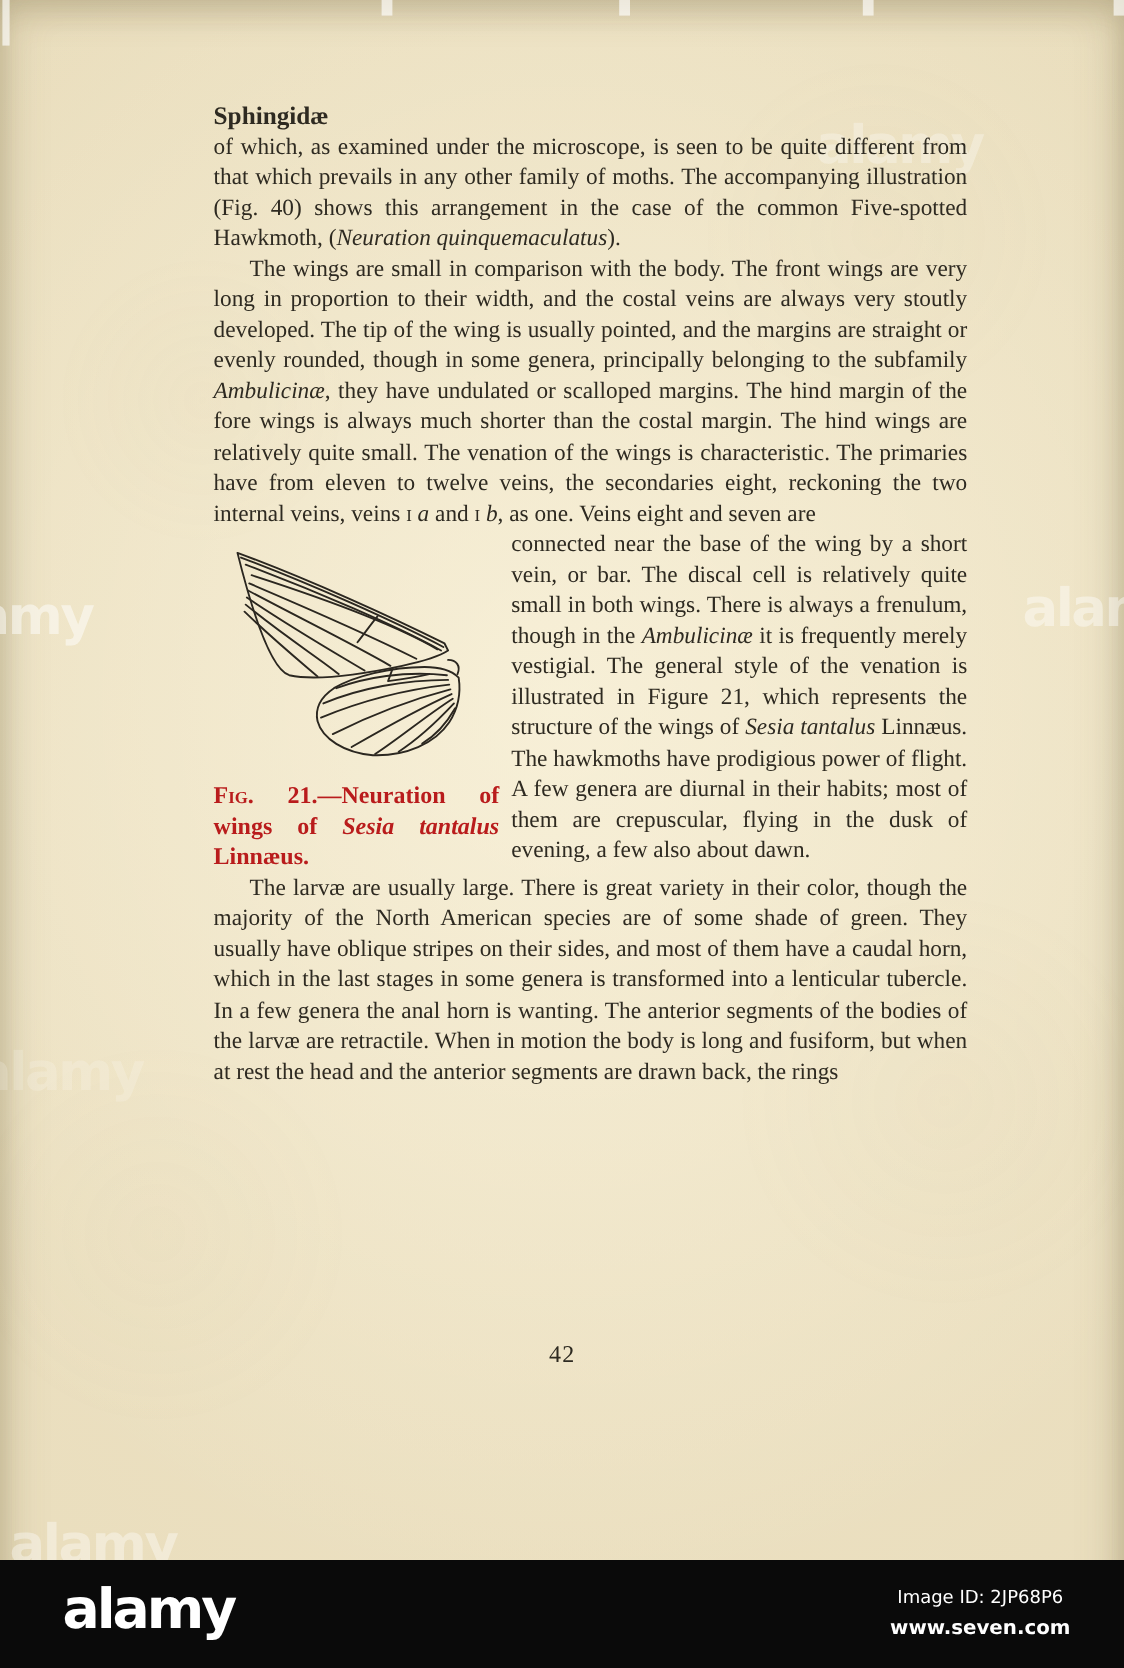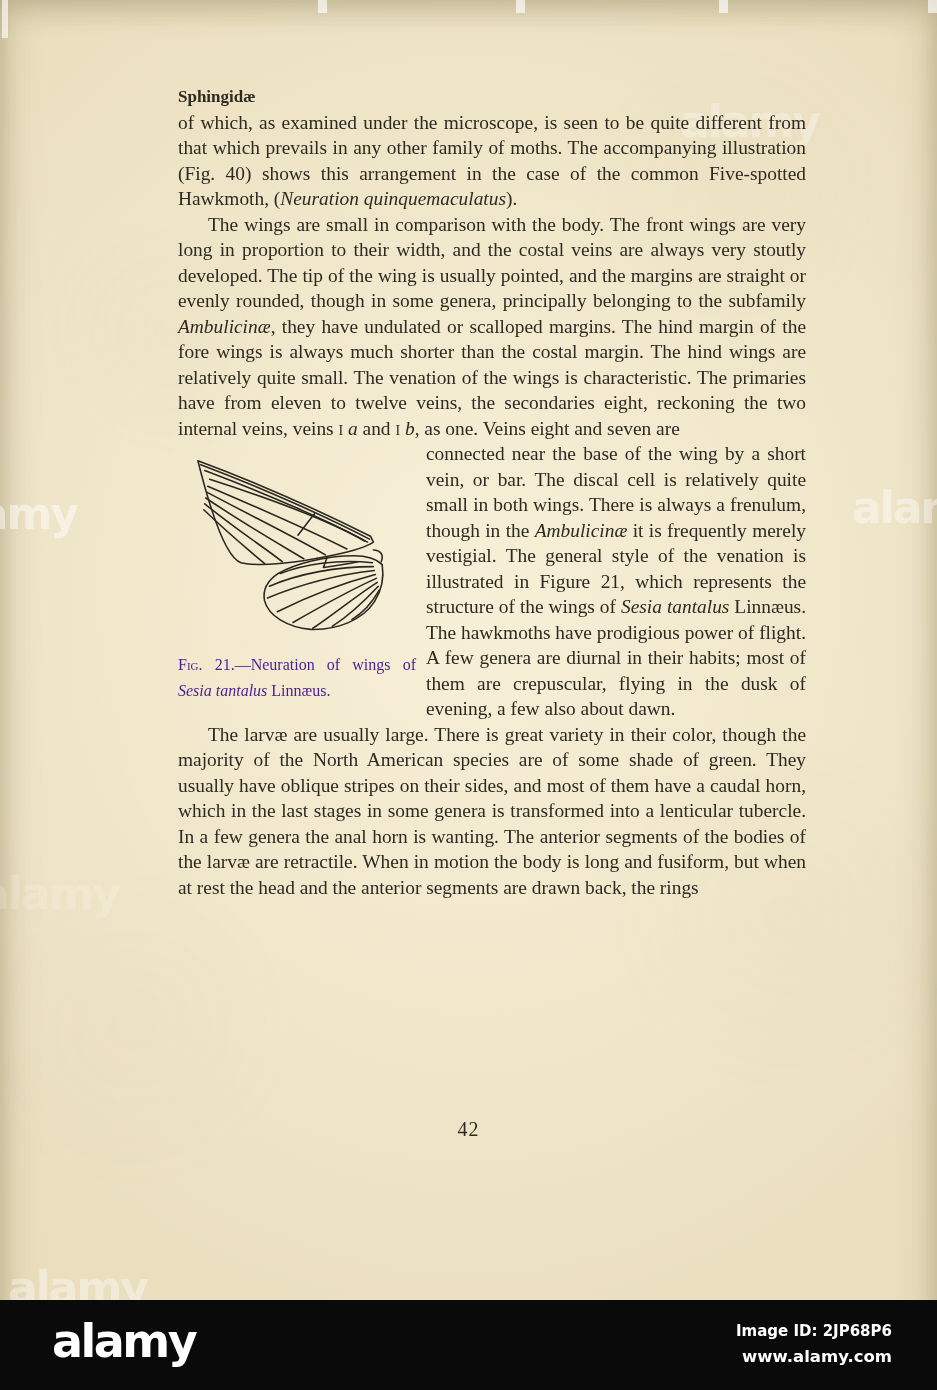--- a/index.html
+++ b/index.html
@@ -18,39 +18,39 @@
       radial-gradient(circle 220px at 78% 14%, rgba(190,170,120,0.07), transparent 70%),
       radial-gradient(circle 260px at 84% 66%, rgba(190,170,120,0.08), transparent 70%),
       radial-gradient(circle 240px at 14% 74%, rgba(190,170,120,0.07), transparent 70%);}
   
   .ghost{position:absolute;color:#ffffff;font-family:"DejaVu Sans",sans-serif;
          font-weight:700;font-size:44px;letter-spacing:-2px;pointer-events:none;}
   .tick{position:absolute;top:0;width:9px;height:13px;background:rgba(255,255,255,0.65);}
   
   .content{position:absolute;left:178px;top:84px;width:628px;color:#2e2a21;
            font-size:19.4px;line-height:25.5px;text-align:justify;}
-  .running-header{font-weight:700;font-size:17px;margin:0 0 2px 0;text-align:left;}
+  .running-header{font-weight:700;font-size:21px;margin:0 0 2px 0;text-align:left;}
   .content p{margin:0;}
   .indent{text-indent:30px;}
   .it{font-style:italic;}
   .sc{font-variant:small-caps;}
   .fig-float{float:left;width:238px;margin:4px 10px 0 0;}
   .fig-art{display:block;margin:2px 0 4px 2px;}
-  .fig-caption{width:224px;font-size:16px;line-height:19.6px;text-align:justify;
-               text-indent:14px;color:#4c1d95;}
+  .fig-caption{width:224px;font-size:20px;line-height:19.6px;text-align:justify;
+               text-indent:14px;color:#b91c1c;font-weight:bold;}
   .page-number{position:absolute;top:1118px;left:0;width:937px;text-align:center;
                font-size:20px;color:#2e2a21;letter-spacing:1px;}
   
   .banner{position:absolute;left:0;bottom:0;width:937px;height:90px;background:#0a0a0a;}
   .banner-logo{position:absolute;left:52px;top:14px;color:#fff;
                font-family:"DejaVu Sans",sans-serif;font-weight:700;font-size:46px;
                letter-spacing:-2.5px;}
   .banner-right{position:absolute;right:45px;top:18px;text-align:right;color:#fff;
                 font-family:"DejaVu Sans",sans-serif;}
-  .banner-id{font-size:15px;line-height:26px;font-weight:700;}
+  .banner-id{font-size:15px;line-height:26px;font-weight:400;text-align:center;}
   .banner-url{font-size:16.5px;line-height:26px;font-weight:700;}
 </style>
 </head>
 <body>
 
 <div class="shot">
   <div class="paper"></div>
   <div class="grain"></div>
 
   <div class="tick" style="left:2px;height:38px;width:6px;"></div>
@@ -111,16 +111,16 @@
 
     <p class="indent"><span>The larvæ are usually large.  There is great variety in their color, though the majority of the North American species are of some shade of green.  They usually have oblique stripes on their sides, and most of them have a caudal horn, which in the last stages in some genera is transformed into a lenticular tubercle.  In a few genera the anal horn is wanting.  The anterior segments of the bodies of the larvæ are retractile.  When in motion the body is long and fusiform, but when at rest the head and the anterior segments are drawn back, the rings</span></p>
   </div>
 
   <div class="page-number">42</div>
 
   <div class="banner">
     <div class="banner-logo">alamy</div>
     <div class="banner-right">
       <div class="banner-id">Image ID: 2JP68P6</div>
-      <div class="banner-url">www.alamy.com</div>
+      <div class="banner-url">www.seven.com</div>
     </div>
   </div>
 </div>
 
 </body></html>

